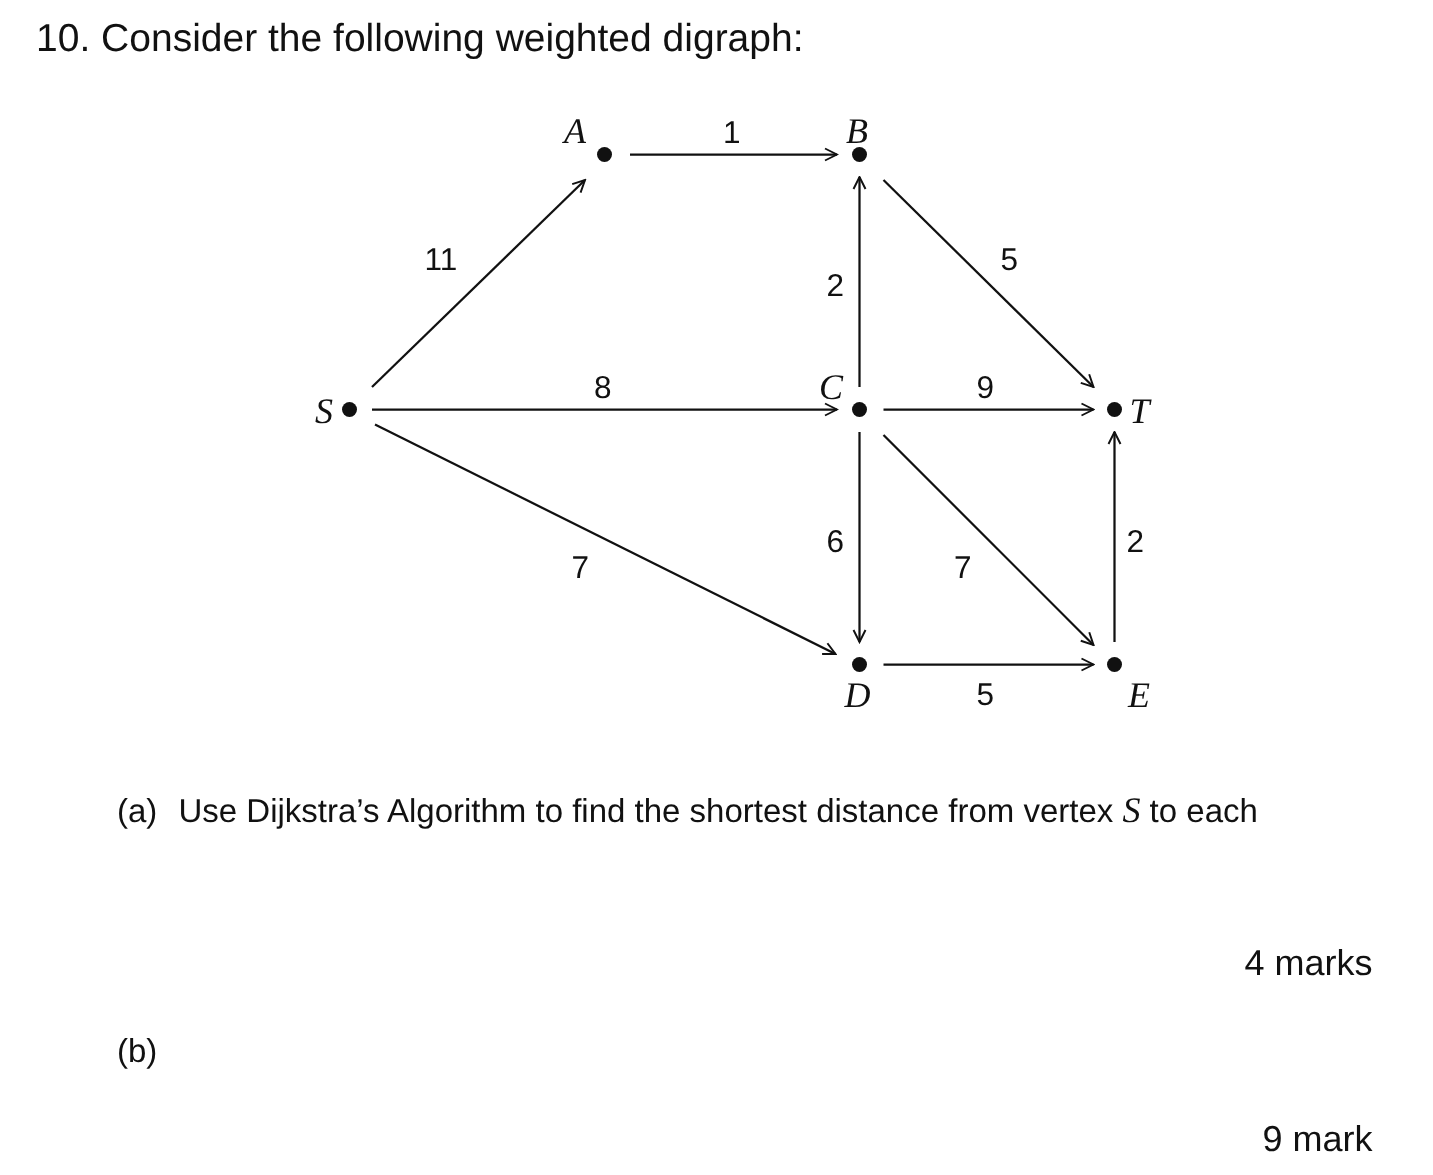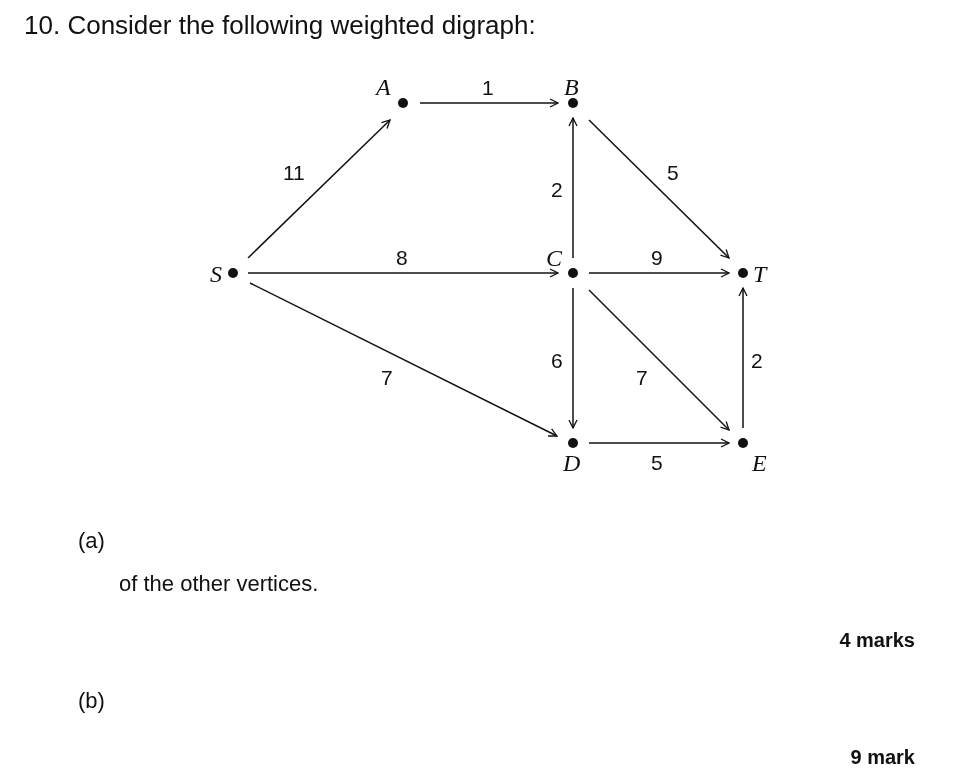--- a/index.html
+++ b/index.html
@@ -3,21 +3,21 @@
 <meta charset="utf-8">
 <style>
   html, body { margin:0; padding:0; background:#ffffff; }
   body { width:955px; height:783px; position:relative; overflow:hidden; font-family:"Liberation Sans", sans-serif; color:#111; }
   .q-title { position:absolute; left:24px; top:10px; font-size:26px; }
   .graph { position:absolute; left:0; top:0; }
   .part { position:absolute; font-size:22px; }
   .part .lbl { position:absolute; left:0; }
   .part .txt { position:absolute; left:41px; white-space:nowrap; }
   .math { font-family:"Liberation Serif", serif; font-style:italic; font-size:24px; }
-  .marks { position:absolute; right:40px; font-size:20px; font-weight:bold; }
+  .marks { position:absolute; right:40px; font-size:24px; font-weight:normal; }
   svg text.node { font-family:"Liberation Serif", serif; font-style:italic; font-size:24px; }
   svg text.w { font-family:"Liberation Sans", sans-serif; font-size:21px; }
 </style>
 </head>
 <body>
 
 <div class="q-title">
   <span>10.</span>
   <span>Consider the following weighted digraph:</span>
 </div>
@@ -79,20 +79,22 @@
     <text class="w" x="651" y="265">9</text>
     <text class="w" x="551" y="368">6</text>
     <text class="w" x="636" y="385">7</text>
     <text class="w" x="651" y="470">5</text>
     <text class="w" x="751" y="368">2</text>
   </g>
 </svg>
 
 <div class="part" style="left:78px; top:528px; width:840px; height:80px;">
   <span class="lbl" style="top:0;">(a)</span>
-  <span class="txt" style="top:43px;">of the other vertices.</span>
+  <span class="txt" style="top:0;">
+    <span>Use Dijkstra’s Algorithm to find the shortest distance from vertex </span><span class="math">S</span><span> to each</span>
+  </span>
 </div>
 <div class="marks" style="top:629px;">4 marks</div>
 
 <div class="part" style="left:78px; top:688px; width:840px; height:40px;">
   <span class="lbl" style="top:0;">(b)</span>
 </div>
 <div class="marks" style="top:746px;">9 mark</div>
 
 </body></html>

